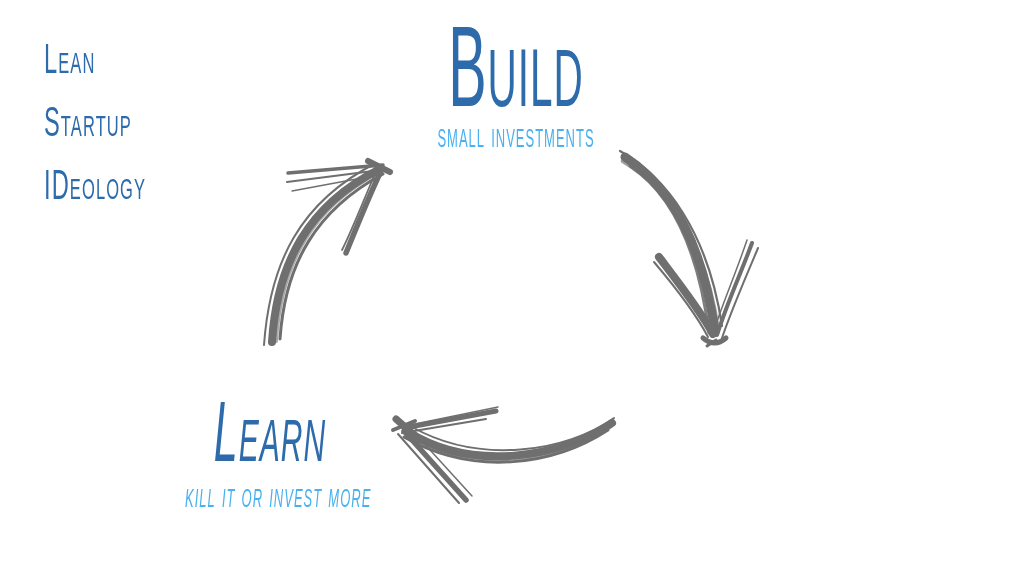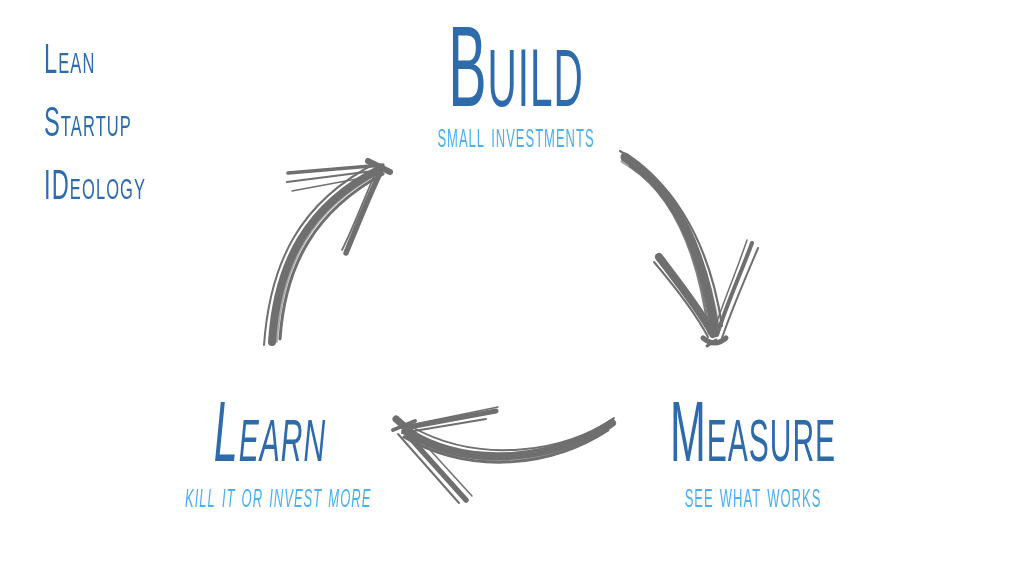--- a/index.html
+++ b/index.html
@@ -107,23 +107,19 @@
       <path d="M375 174 C364 199 353 228 342 250" stroke-width="1.8"></path>
       <path d="M368 161 L390 172" stroke-width="6"></path>
     </g>
   </svg>
 
   <section class="node node-build">
     <h1 class="hand">Build</h1>
     <p class="sub">small investments</p>
   </section>
 
-  <section class="node node-measure">
-    <h1 class="hand">Measure</h1>
-    <p class="sub">see what works</p>
-  </section>
 
   <section class="node node-learn">
     <h1 class="hand">Learn</h1>
     <p class="sub">kill it or invest more</p>
   </section>
 
 </div>
 
 </body></html>

